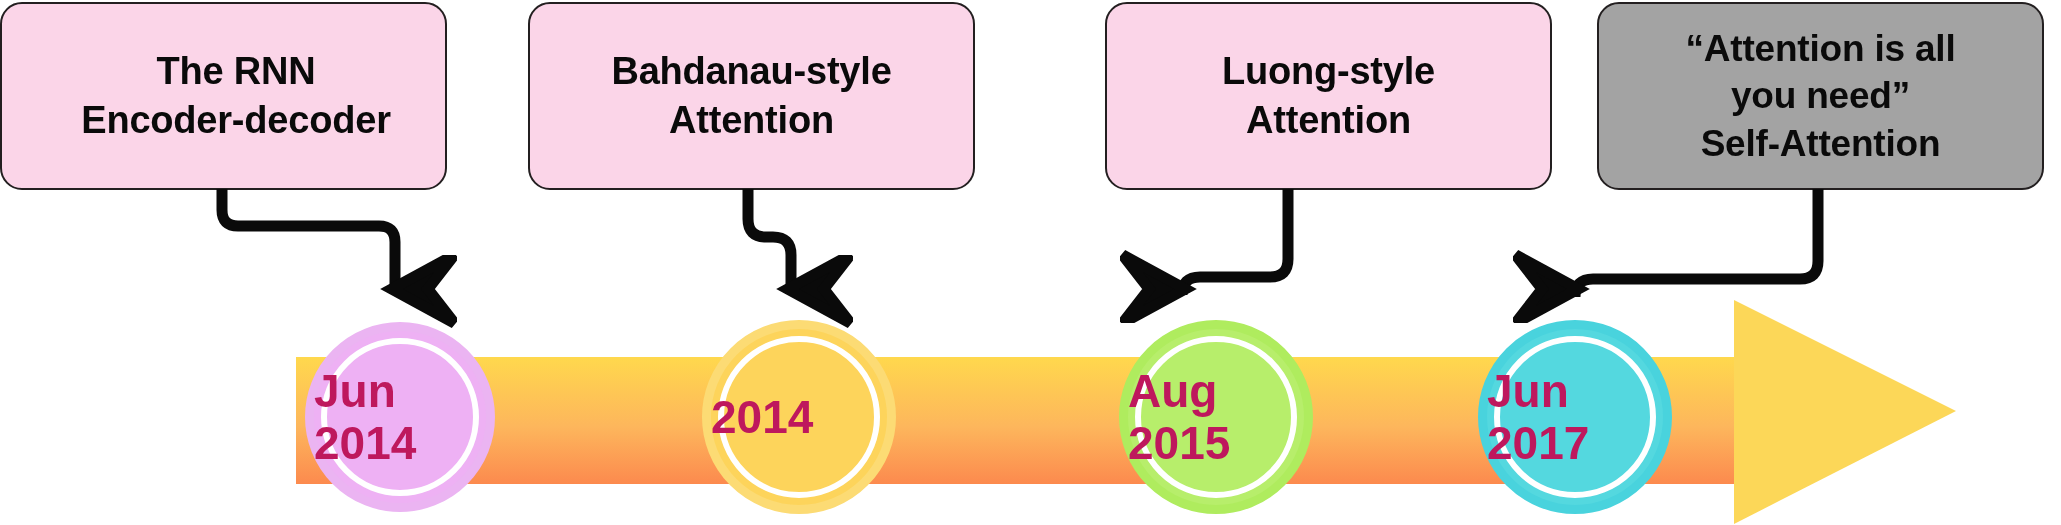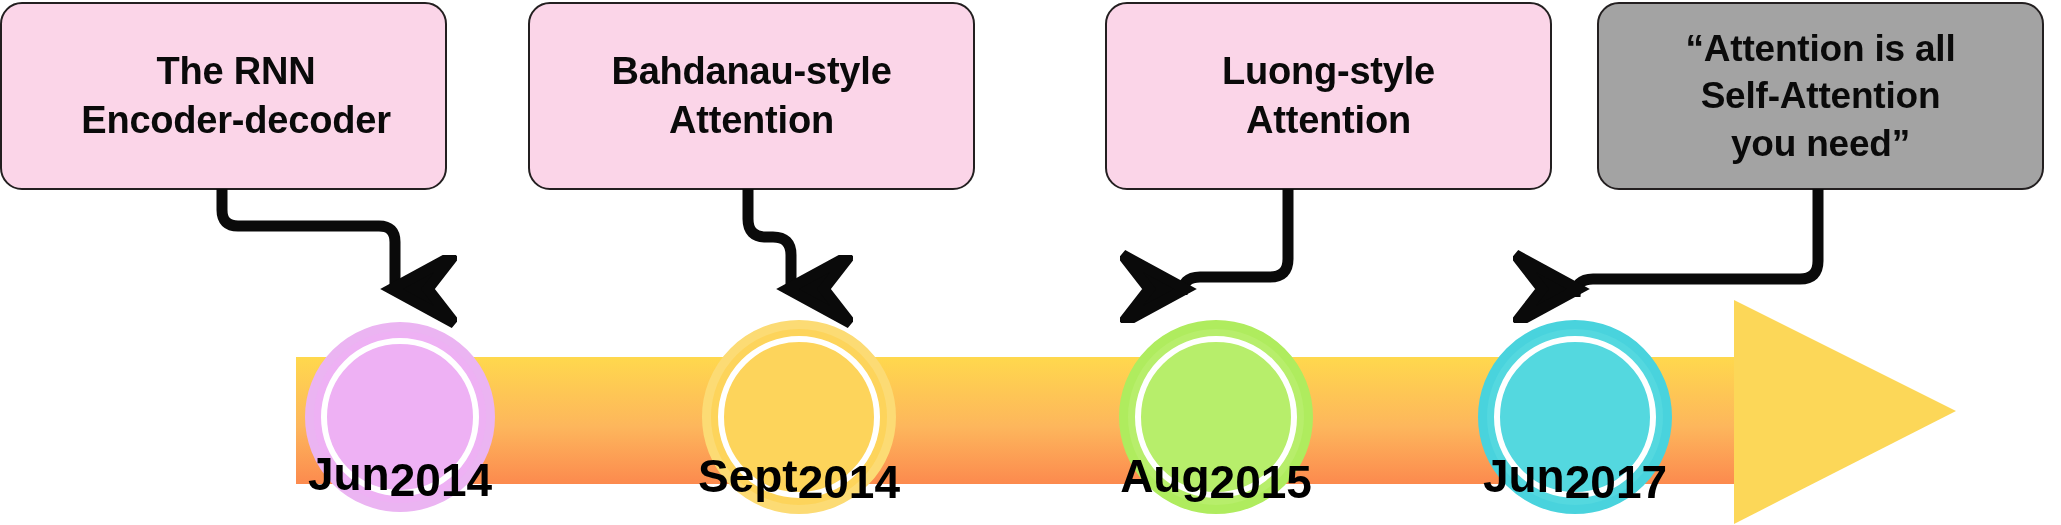--- a/index.html
+++ b/index.html
@@ -42,24 +42,24 @@
     width: 2061px; height: 525px;
     pointer-events: none;
   }
 
   
   .milestone {
     position: absolute;
     border-radius: 50%;
     box-sizing: border-box;
     display: flex;
-    flex-direction: row;
-    align-items: flex-end;
+    flex-direction: column;
+    align-items: flex-start;
     justify-content: center;
-    color: #000000;
+    color: #be185d;
     font-weight: bold;
     line-height: 1.0;
     background-clip: padding-box;
   }
   .milestone .ring-gap {
     position: absolute;
     left: 7px; top: 7px; right: 7px; bottom: 7px;
     border-radius: 50%;
     border: 6px solid #ffffff;
     box-sizing: border-box;
@@ -101,21 +101,20 @@
   </svg>
 
   <div class="milestone" style="left: 305px; top: 322px; width: 190px; height: 190px; font-size: 46px; background: rgb(238, 177, 244); border: 9px solid rgb(235, 180, 242);">
     <span class="ring-gap"></span>
     <span class="m-month">Jun</span>
     <span class="m-year">2014</span>
   </div>
 
   <div class="milestone" style="left: 702px; top: 320px; width: 194px; height: 194px; font-size: 46px; background: rgb(253, 212, 91); border: 9px solid rgb(252, 219, 116);">
     <span class="ring-gap"></span>
-    <span class="m-month">Sept</span>
     <span class="m-year">2014</span>
   </div>
 
   <div class="milestone" style="left: 1119px; top: 320px; width: 194px; height: 194px; font-size: 46px; background: rgb(183, 238, 107); border: 9px solid rgb(175, 236, 94);">
     <span class="ring-gap"></span>
     <span class="m-month">Aug</span>
     <span class="m-year">2015</span>
   </div>
 
   <div class="milestone" style="left: 1478px; top: 320px; width: 194px; height: 194px; font-size: 46px; background: rgb(84, 216, 223); border: 9px solid rgb(73, 211, 221);">
@@ -157,18 +156,18 @@
   <div class="event-box" style="left: 1065px; top: 2px; width: 447px; height: 188px; font-size: 38px; background: rgb(251, 213, 232); border-color: rgb(35, 31, 32); margin-left: 40px;">
     <div>
       <span class="label">Luong-style</span>
       <span class="label">Attention</span>
     </div>
   </div>
 
   <div class="event-box" style="left: 1597px; top: 2px; width: 447px; height: 188px; font-size: 37px; background: #a3a3a3; border-color: rgb(35, 31, 32);">
     <div>
       <span class="label">“Attention is all</span>
+      <span class="label">you need”</span>
       <span class="label">Self-Attention</span>
-      <span class="label">you need”</span>
     </div>
   </div>
 
 </div>
 
 </body></html>

